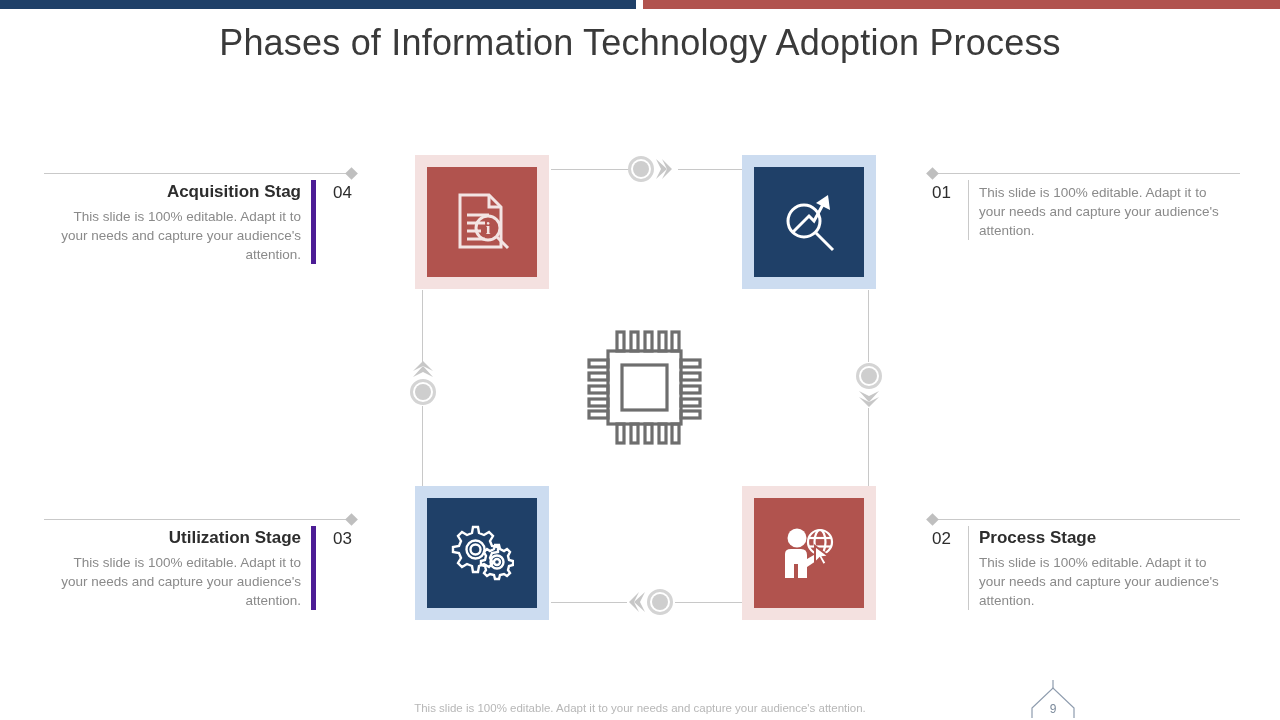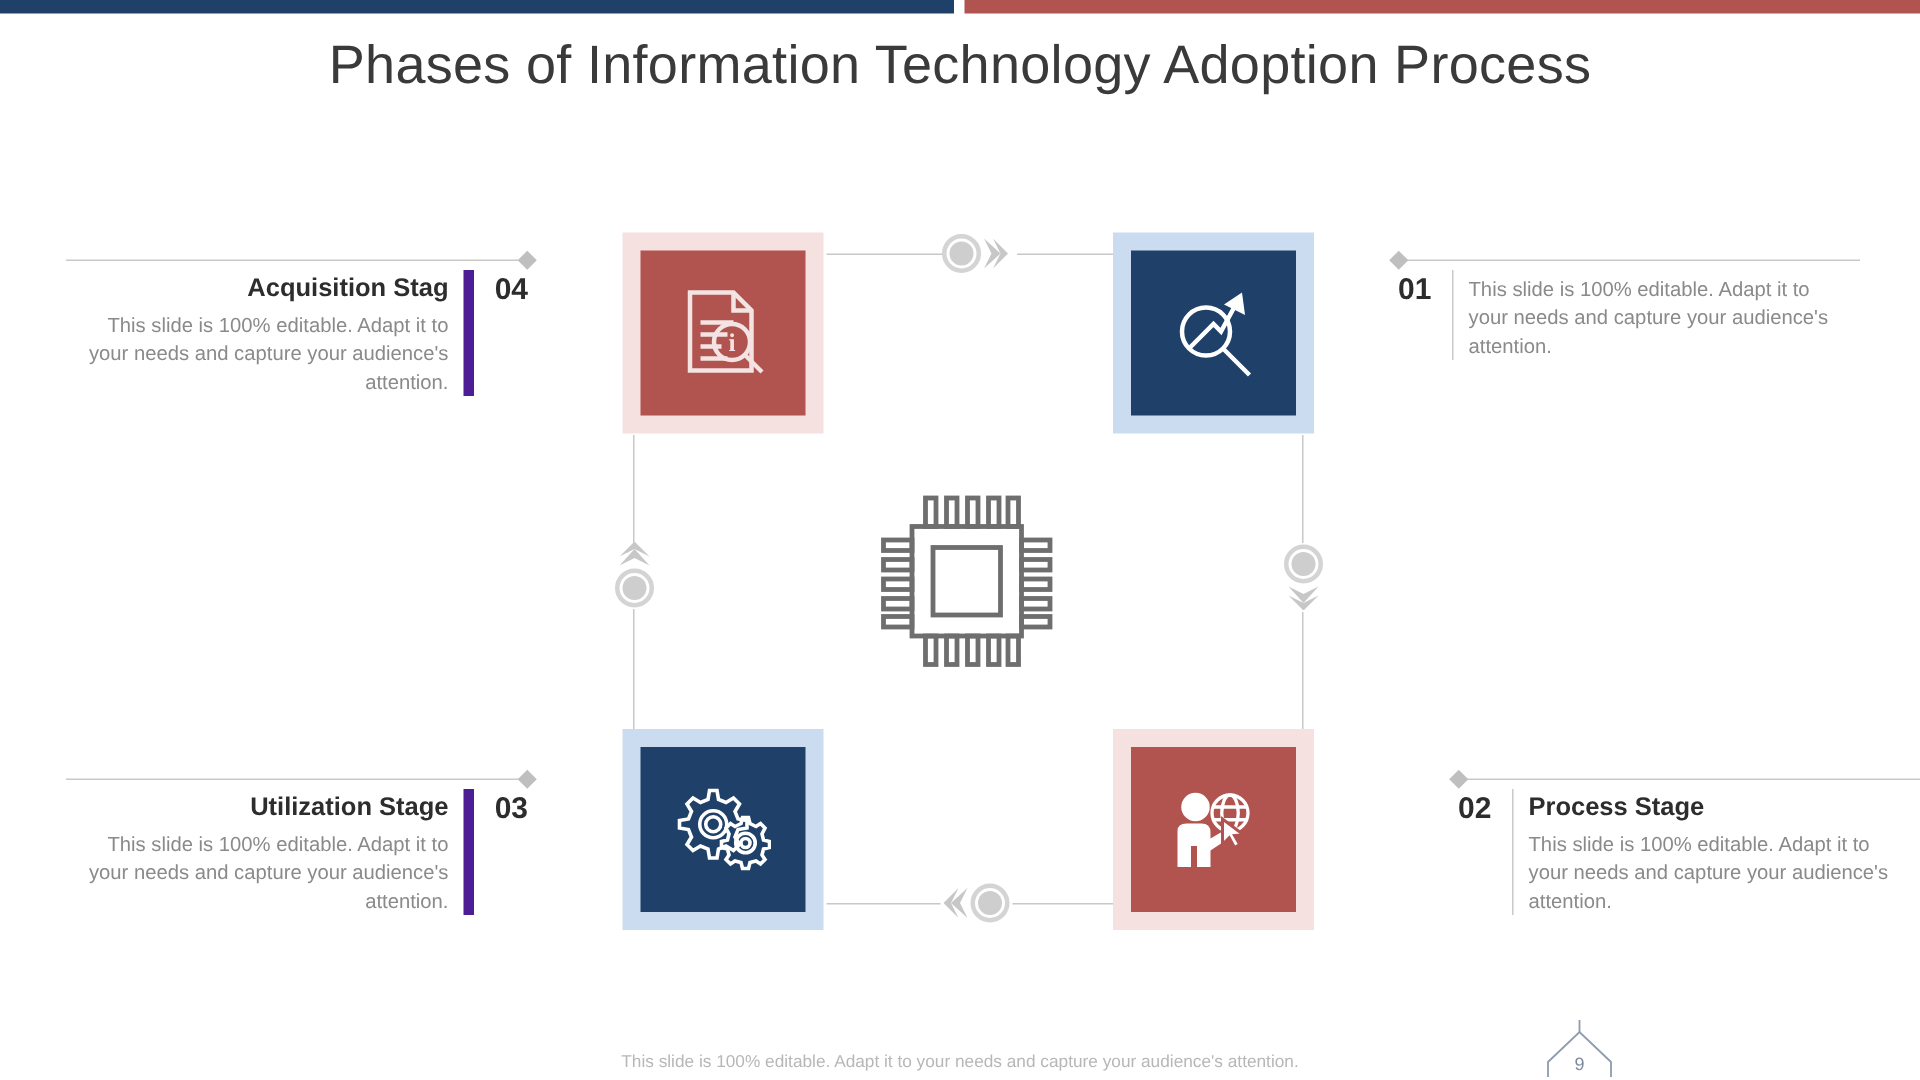--- a/index.html
+++ b/index.html
@@ -36,29 +36,29 @@
     background: #bfbfbf; transform: rotate(45deg);
   }
   .block-right .diamond { left: 0px; }
   .block-left  .diamond { right: 0px; }
 
   .block .body { display: flex; padding-top: 6px; }
   .block-right .body { }
   .block-left  .body { flex-direction: row-reverse; }
 
   .num {
-    font-size: 20px; font-weight: bold; color: #2d2d2d;
+    font-size: 17px; font-weight: normal; color: #2d2d2d;
     width: 40px; flex: 0 0 40px; line-height: 26px;
   }
   .block-right .num { text-align: left; padding-left: 4px; }
   .block-left  .num { text-align: right; padding-right: 4px; }
 
   .textcol { flex: 1 1 auto; padding: 0 10px; }
   .block-right .textcol { border-left: 1px solid #c9c9c9; text-align: left; }
-  .block-left  .textcol { border-right: 7px solid #4c1d95; text-align: right; }
+  .block-left  .textcol { border-right: 5px solid #4c1d95; text-align: right; }
 
   .heading { font-size: 17px; font-weight: bold; color: #2d2d2d; line-height: 24px; white-space: nowrap; }
   .desc { font-size: 13.5px; color: #8a8a8a; line-height: 19px; padding-top: 3px; }
 
   
   .tile { position: absolute; width: 134px; height: 134px; display: flex; align-items: center; justify-content: center; }
   .tile .inner {
     width: 110px; height: 110px; display: flex; align-items: center; justify-content: center;
   }
   .tile-red        { background: #f4e1e0; }
@@ -287,21 +287,21 @@
     </div>
     <div class="body">
       <div class="num">03</div>
       <div class="textcol">
         <div class="heading">Utilization Stage</div>
         <div class="desc">This slide is 100% editable. Adapt it to your needs and capture your audience's attention.</div>
       </div>
     </div>
   </div>
 
-  <div class="block block-right" style="left:928px; top:519px; width:312px;margin-left:40px;">
+  <div class="block block-right" style="left:928px; top:519px; width:312px;">
     <div class="rule">
       <div class="diamond"></div>
     </div>
     <div class="body">
       <div class="num">02</div>
       <div class="textcol">
         <div class="heading">Process Stage</div>
         <div class="desc">This slide is 100% editable. Adapt it to your needs and capture your audience's attention.</div>
       </div>
     </div>

